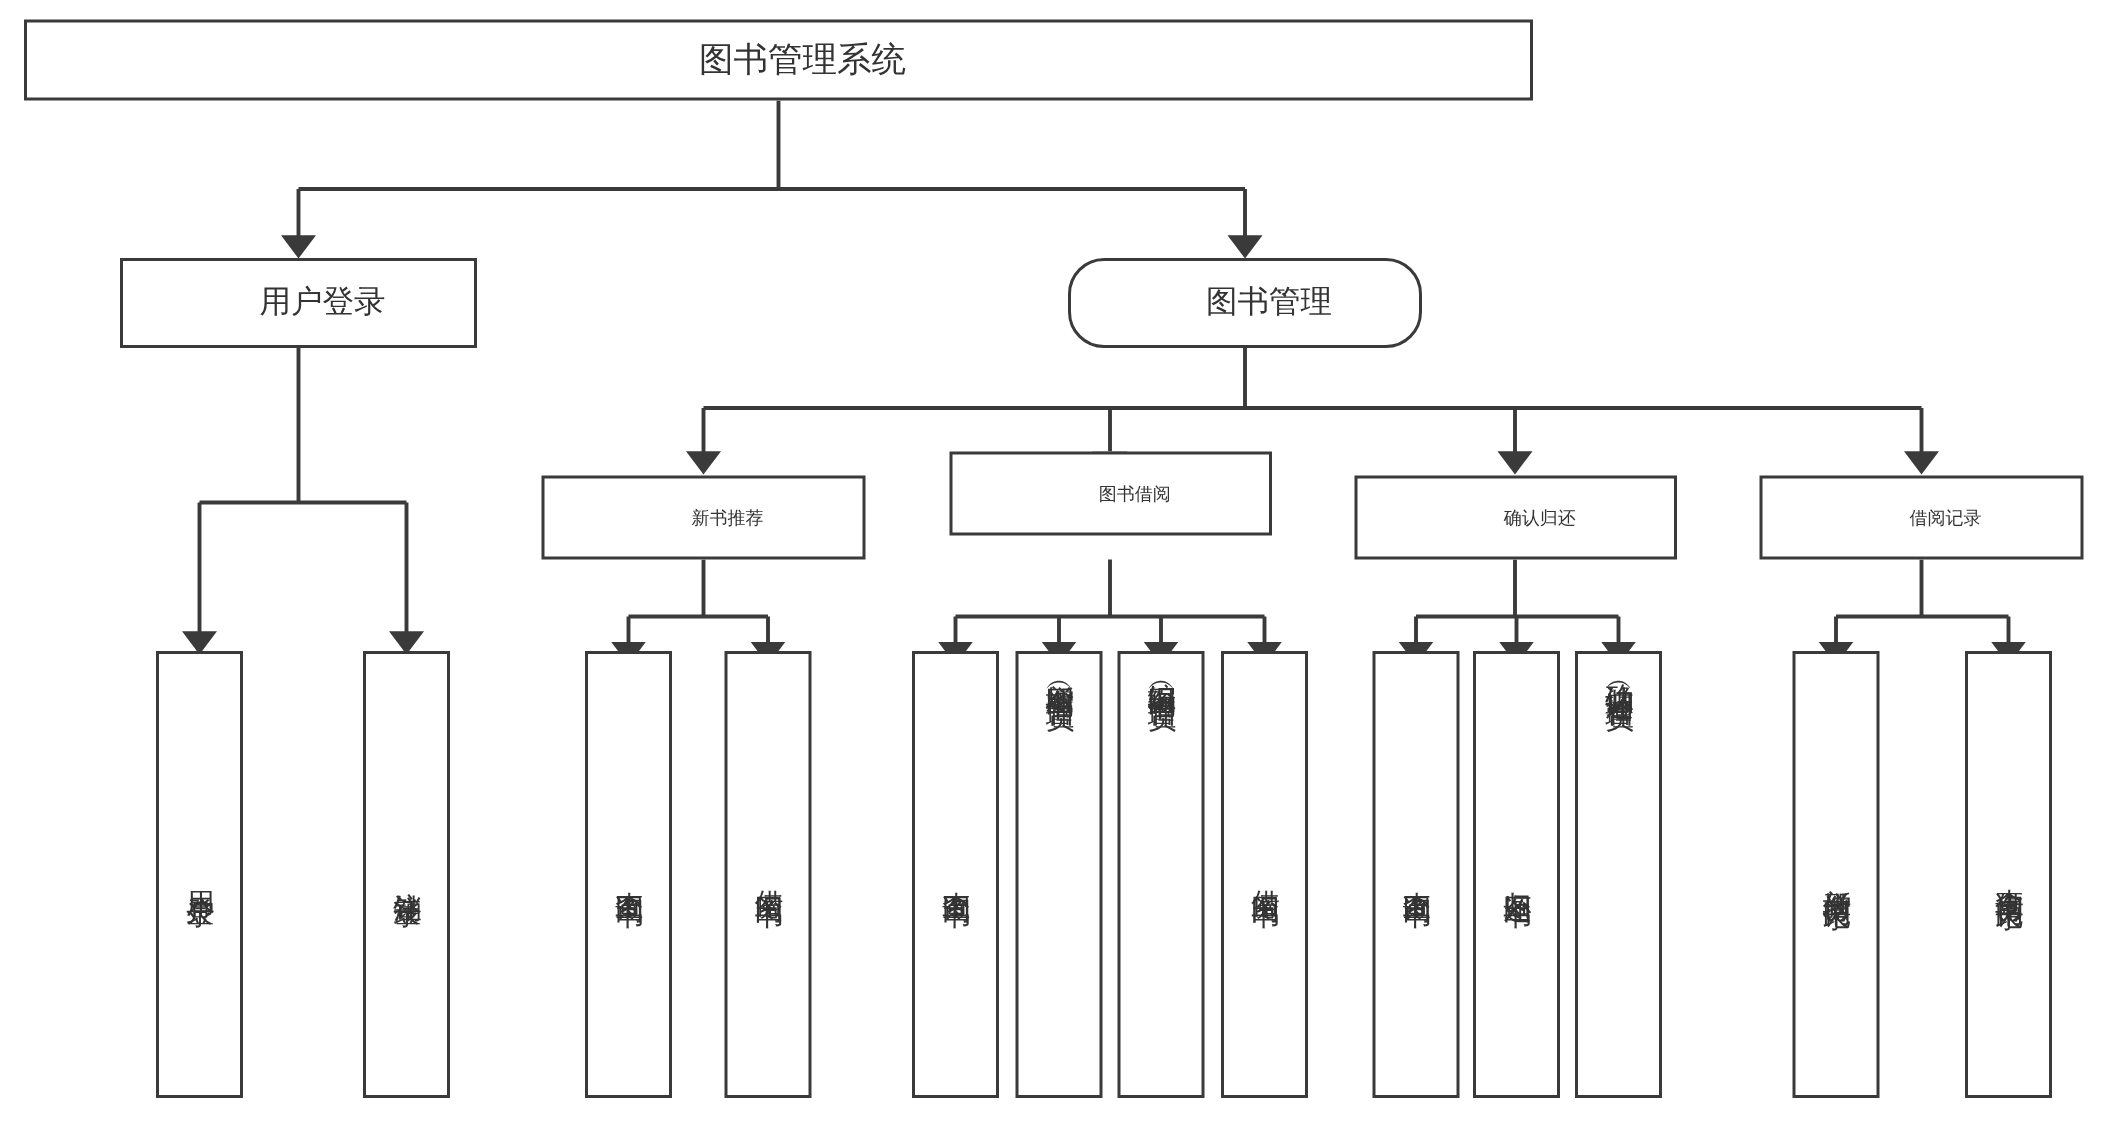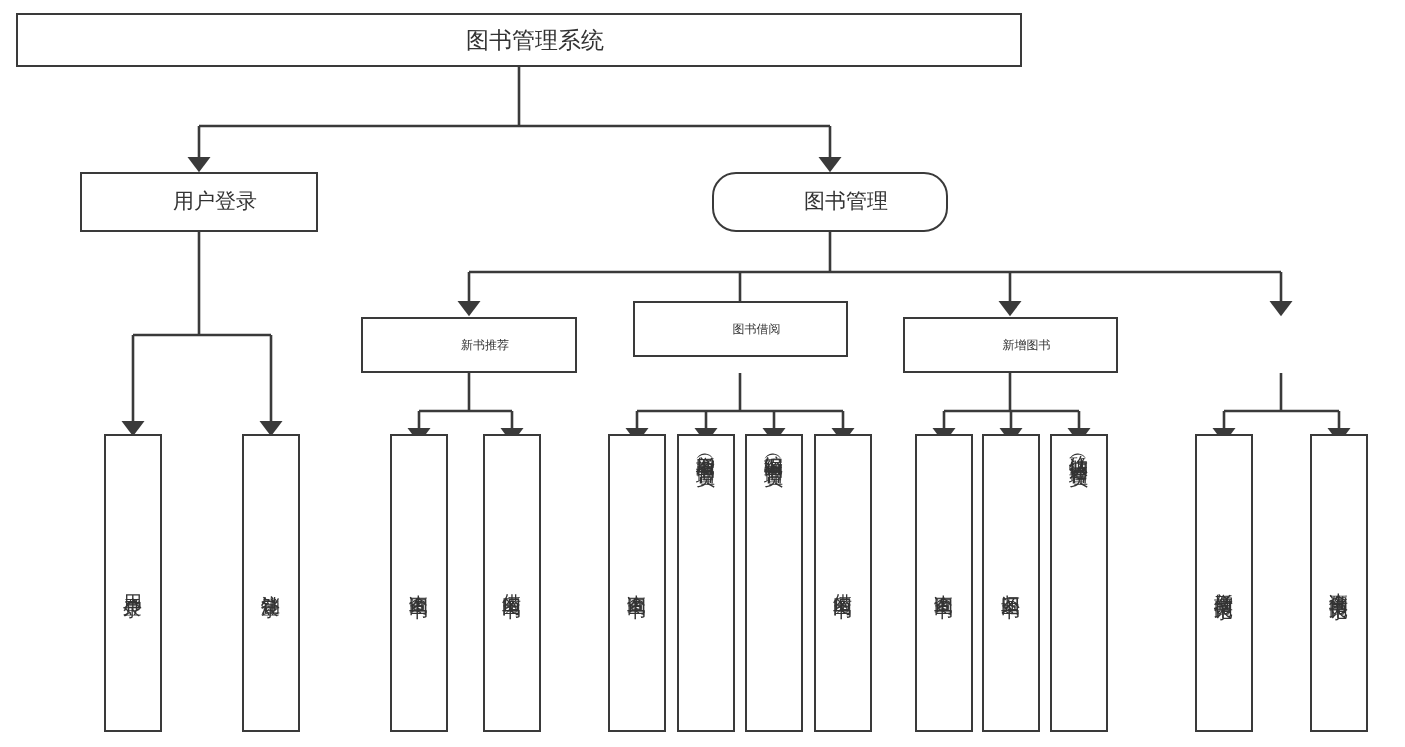--- a/index.html
+++ b/index.html
@@ -138,21 +138,24 @@
     <span>图书管理</span>
   </div>
 
   <div class="node level2" style="left:361px; top:317px; width:216px; height:56px;">
     <span>新书推荐</span>
   </div>
   <div class="node level2" style="left:633px; top:301px; width:215px; height:56px;">
     <span>图书借阅</span>
   </div>
   <div class="node level2" style="left:903px; top:317px; width:215px; height:56px;">
-    <span>新增图书</span>
+    <span>确认归还</span>
+  </div>
+  <div class="node level2" style="left:1173px; top:317px; width:216px; height:56px;">
+    <span>借阅记录</span>
   </div>
 
   <div class="node leaf" style="left:104px; top:434px; width:58px; height:298px;">
     <span class="leaf-text">用户登录</span>
   </div>
   <div class="node leaf" style="left:242px; top:434px; width:58px; height:298px;">
     <span class="leaf-text">注销登录</span>
   </div>
 
   <div class="node leaf" style="left:390px; top:434px; width:58px; height:298px;">

